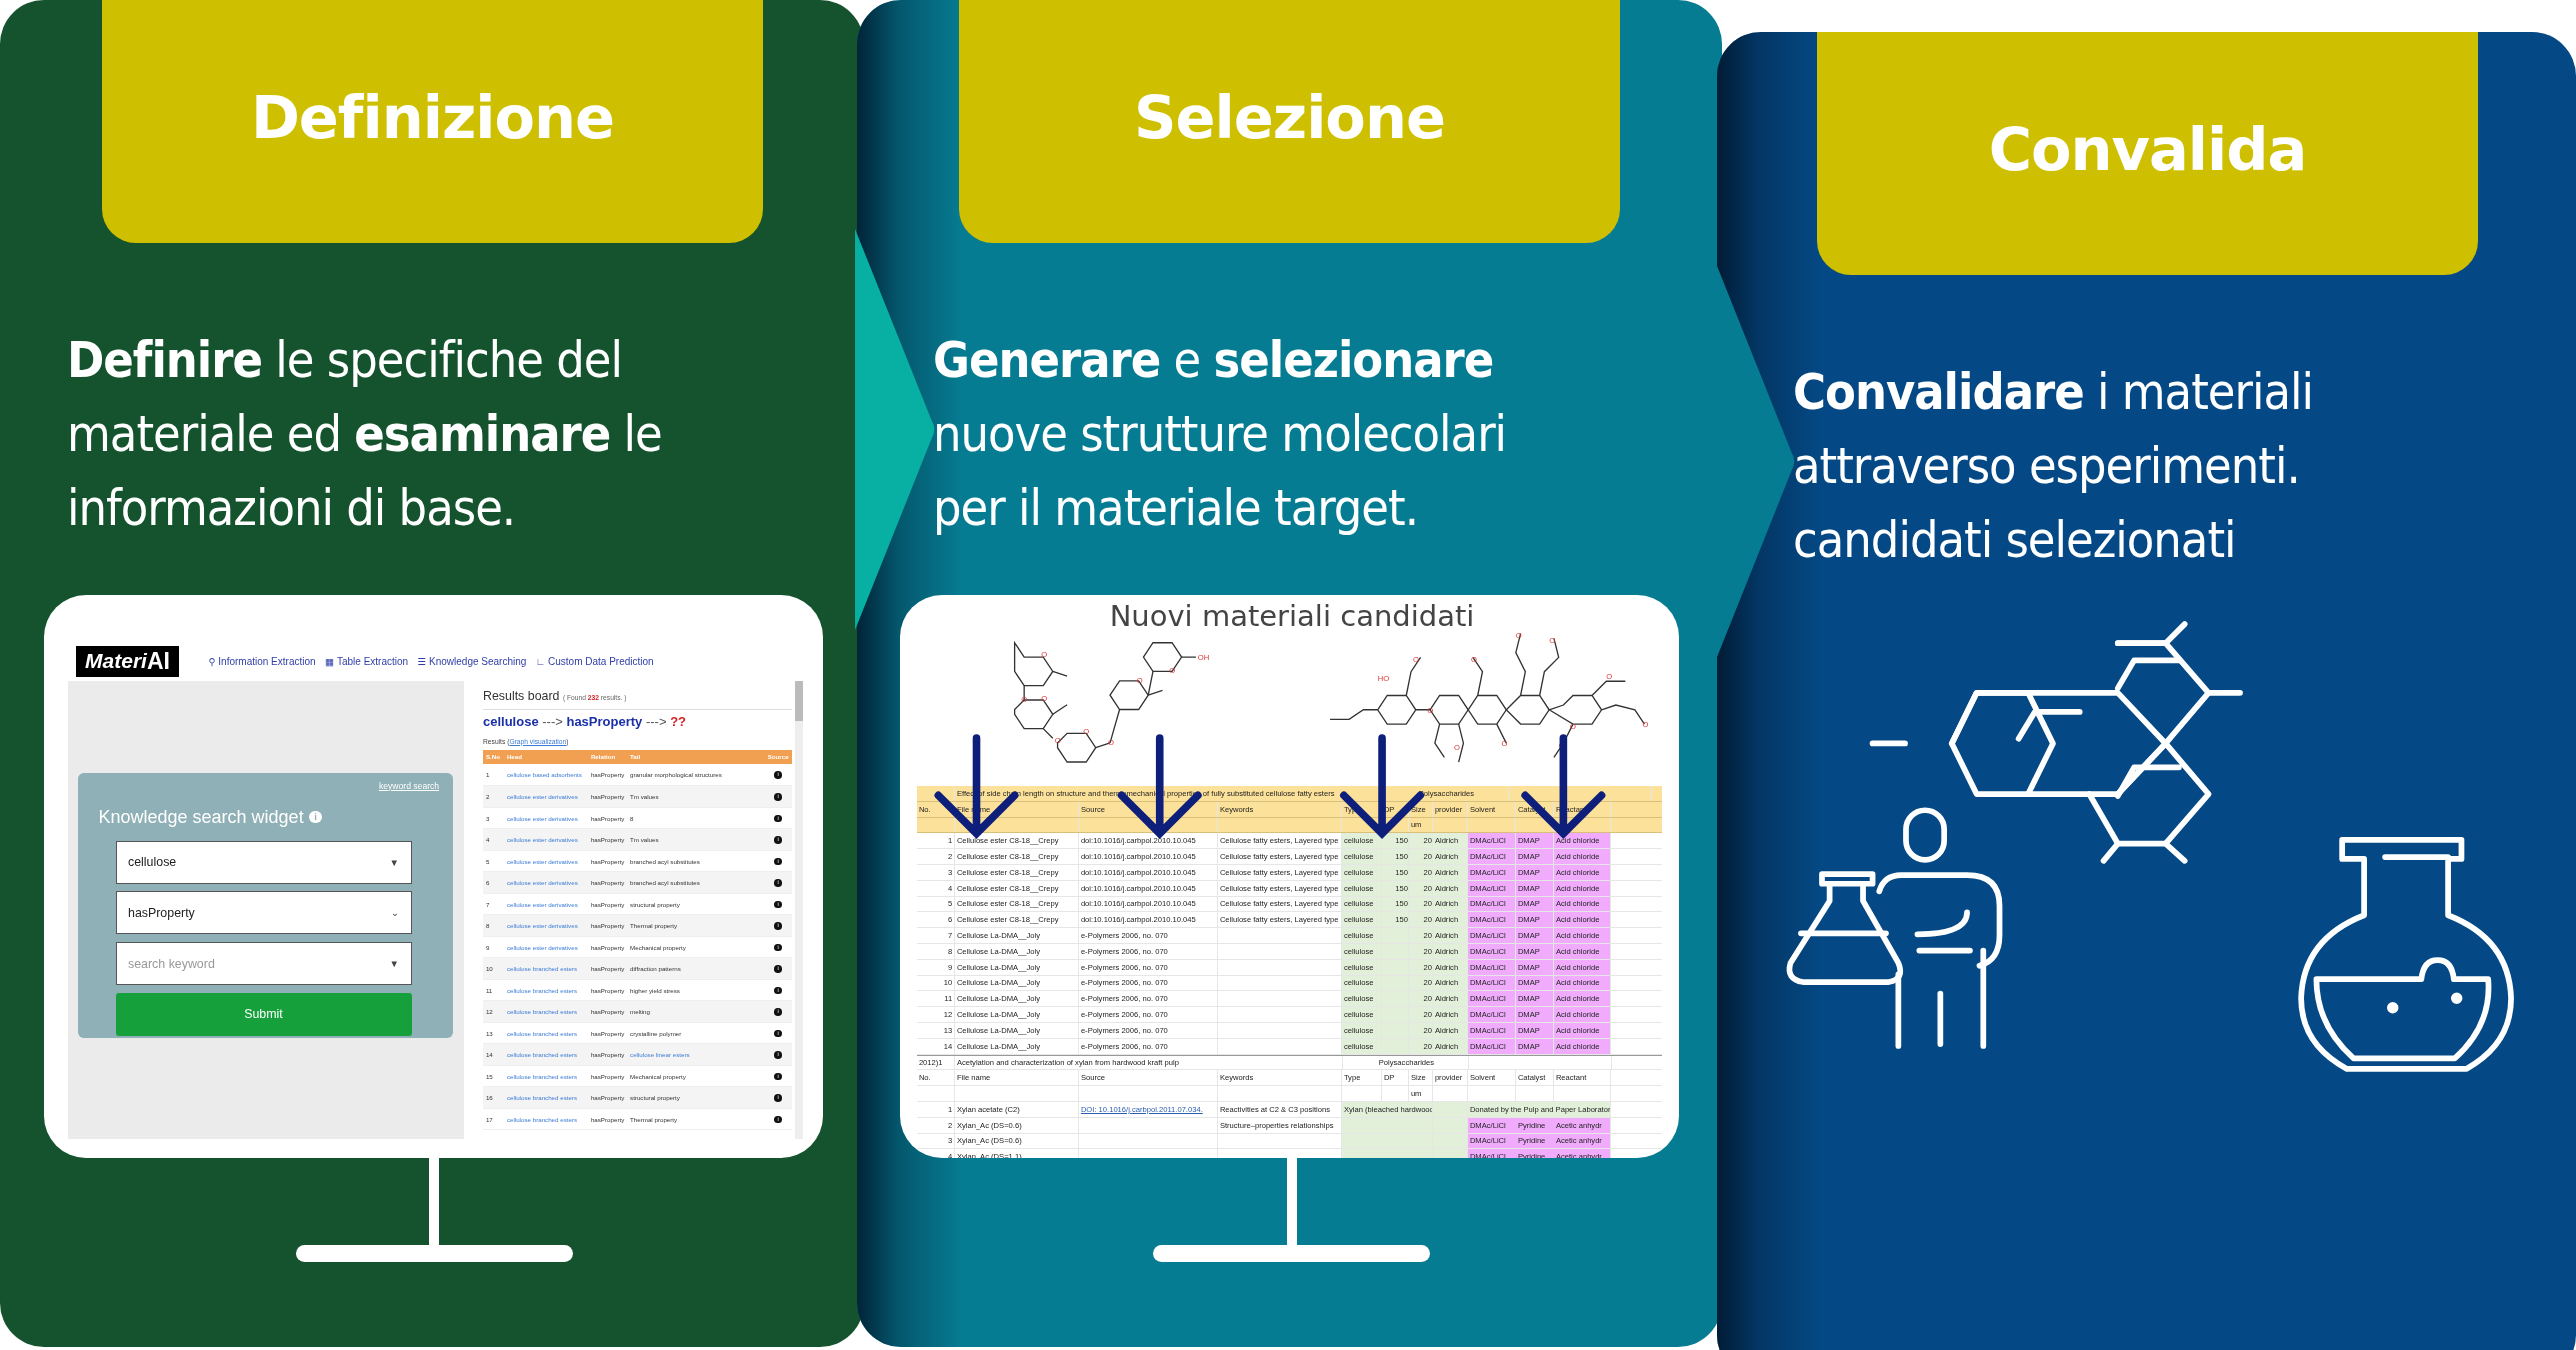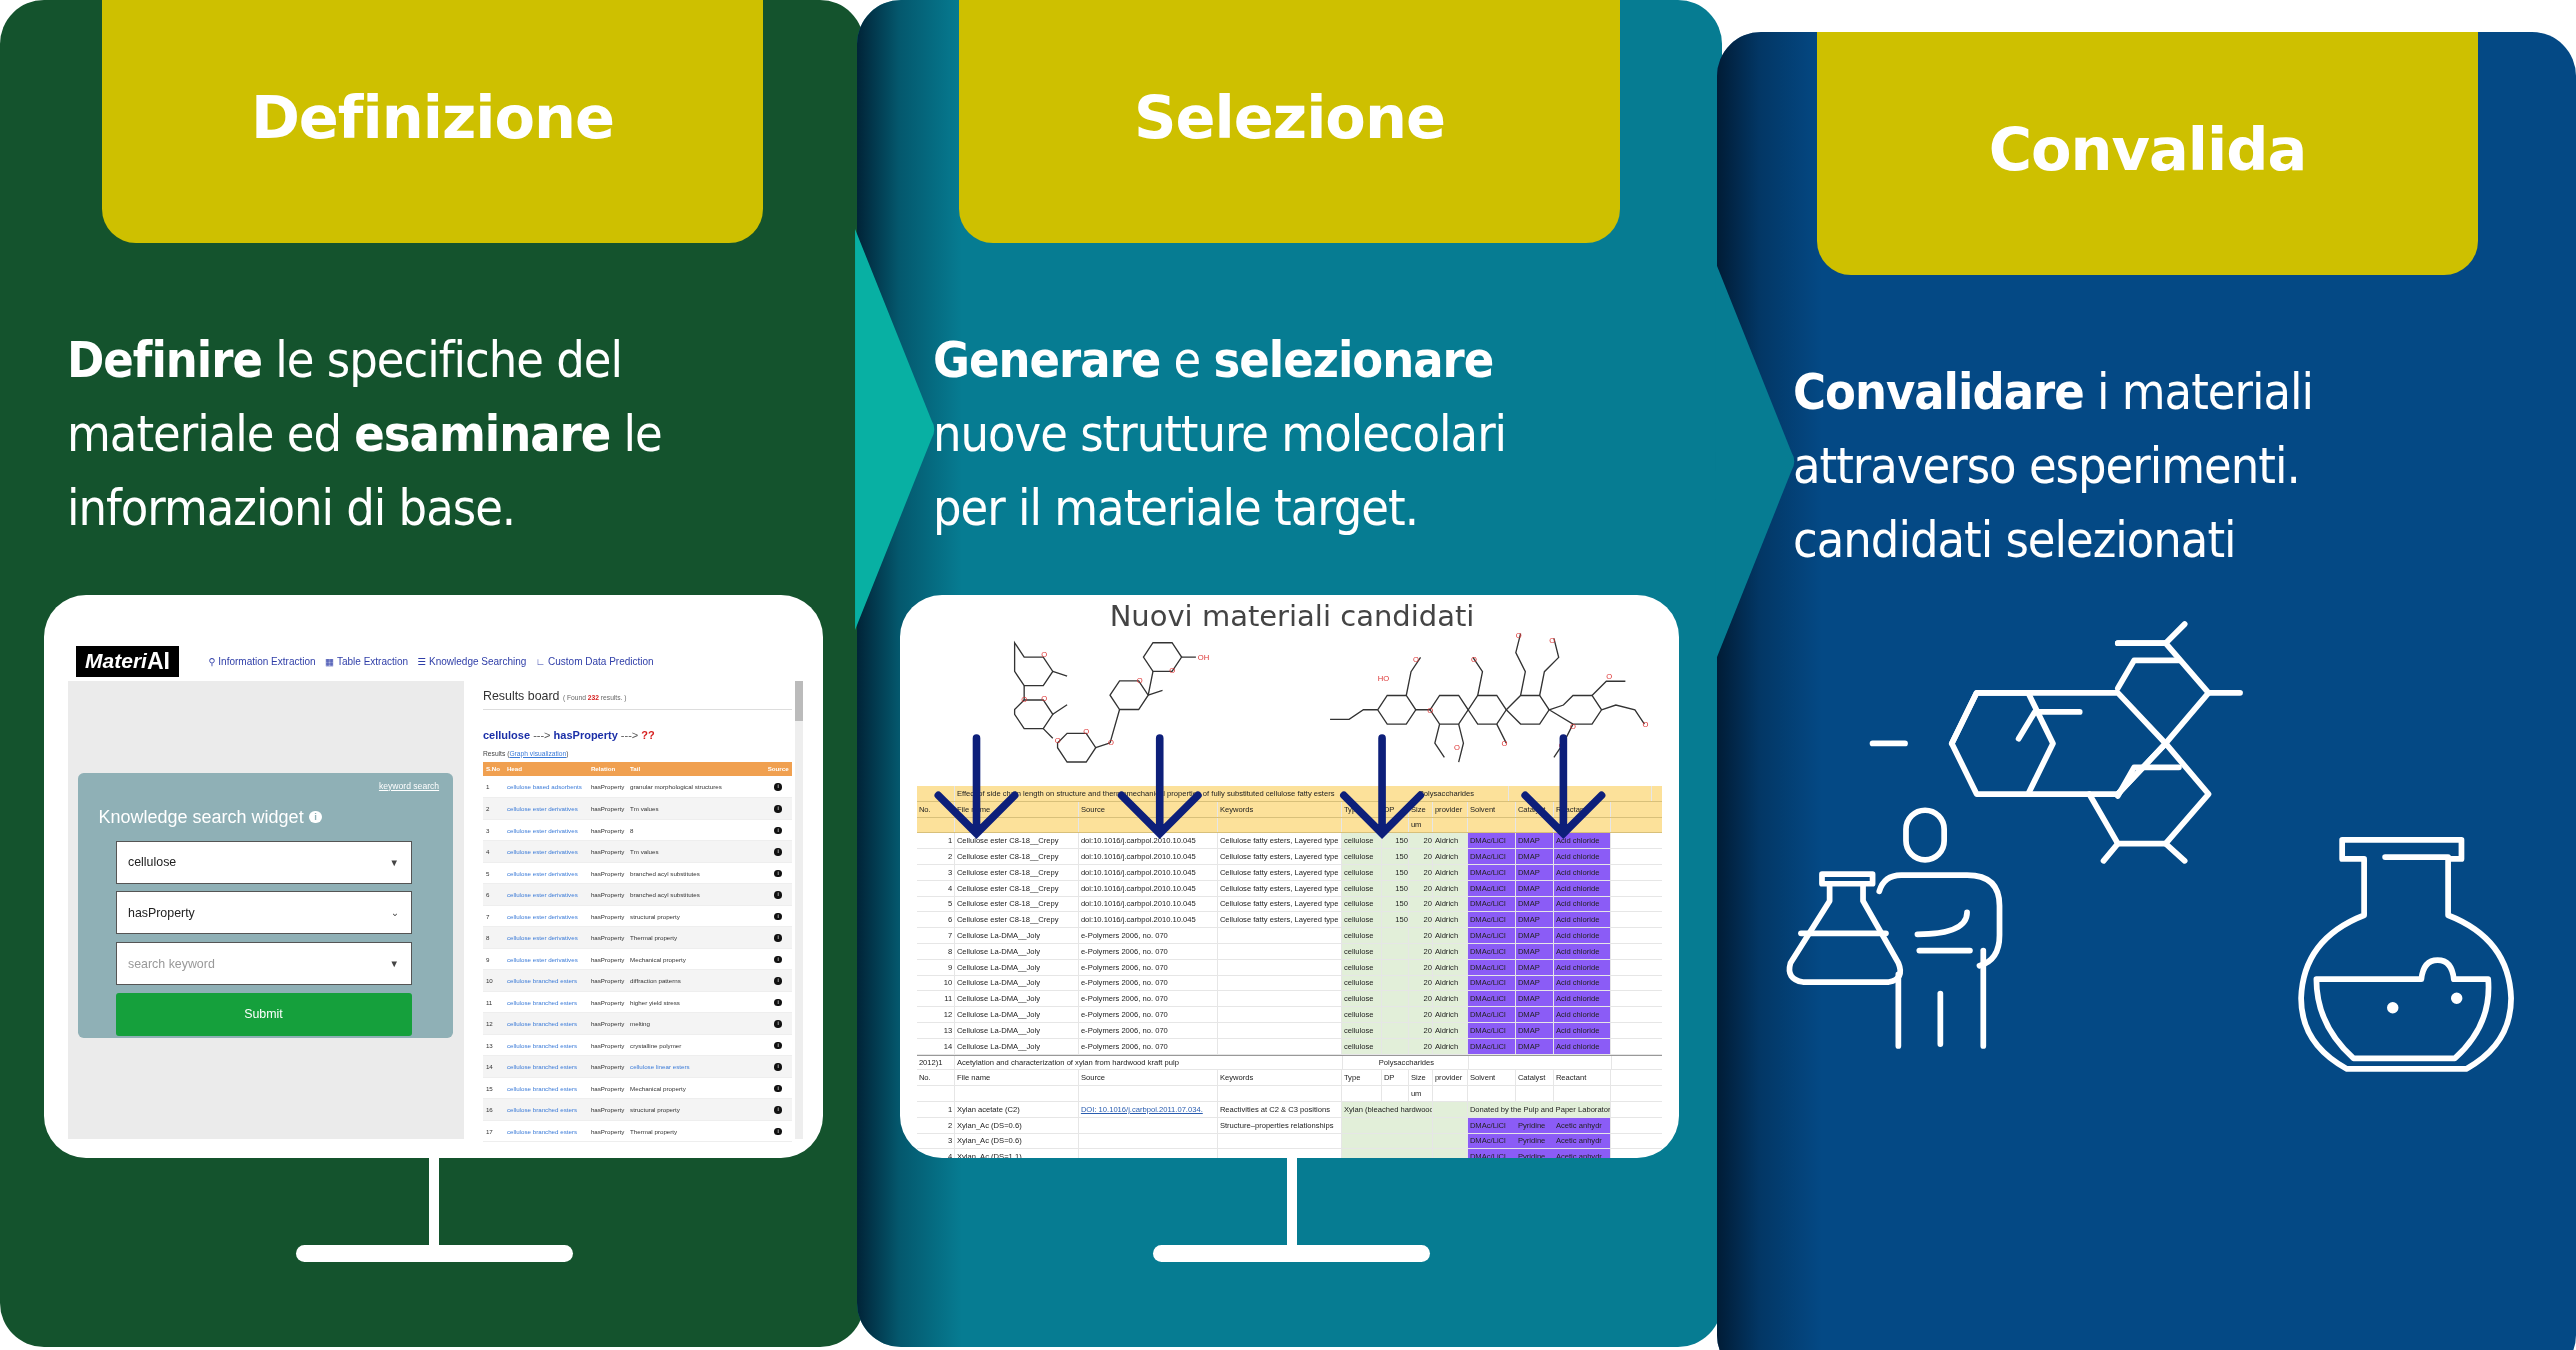--- a/index.html
+++ b/index.html
@@ -58,21 +58,21 @@
   .kw-link { position: absolute; right: 13.4px; top: 7.6px; color: #ffffff; font-size: 8.6px; text-decoration: underline; }
   .sel { margin-top: 7.6px; width: 296px; height: 43px; background: #fff; border: 1.9px solid #555; display: flex; align-items: center; justify-content: space-between; padding: 0 11.5px; font-size: 12.4px; color: #222; }
   .sel.ph { color: #999; }
   .sel .caret { font-size: 9.5px; color: #444; }
   .submit-btn { margin-top: 7.6px; width: 296px; height: 43px; background: #15a03c; color: #fff; display: flex; align-items: center; justify-content: center; font-size: 12.4px; border-radius: 2.9px; }
 
   .right-pane { flex: 1; height: 100%; background: #fff; padding: 7.6px 11.5px 0 19px; position: relative; }
   .rb-title { font-size: 12.4px; color: #333; border-bottom: 1.9px solid #ddd; padding-bottom: 6.7px; }
   .rb-title small { font-size: 6.7px; color: #666; }
   .rb-title small b { color: #d62020; }
-  .query { margin-top: 19px; font-size: 11px; font-weight: bold; color: #1b2fa8; }
+  .query { margin-top: 4px; font-size: 13px; font-weight: bold; color: #1b2fa8; }
   .query .arr { color: #555; font-weight: normal; }
   .query .qq { color: #d62020; }
   .res-line { font-size: 6.7px; color: #444; margin-top: 8.6px; }
   .res-line a { color: #3b7bd8; text-decoration: underline; }
   table.res { width: 100%; border-collapse: collapse; margin-top: 4.8px; font-size: 6.2px; }
   table.res th { background: #f0a050; color: #fff; text-align: left; padding: 3.8px 2.9px; font-weight: bold; }
   table.res td { padding: 4.8px 2.9px; border-bottom: 1px solid #eee; color: #333; height: 21.5px; }
   table.res tr:nth-child(even) td { background: #f4f4f4; }
   table.res td.head { color: #3b7bd8; }
   table.res td.tail-link { color: #3b7bd8; }
@@ -93,21 +93,21 @@
   .c2 { width: 139px; }
   .c3 { width: 124px; }
   .c4 { width: 40px; }
   .c5 { width: 27px; justify-content: flex-end; }
   .c6 { width: 24px; justify-content: flex-end; }
   .c7 { width: 35px; }
   .c8 { width: 48px; }
   .c9 { width: 38px; }
   .c10 { width: 57px; }
   .green { background: #e2efd9; }
-  .blue { background: #8b5cf6; }
+  .blue { background: #f0abfc; }
   .link { color: #2a5db0; text-decoration: underline; }
   .arrows { position: absolute; left: 0; top: 0; z-index: 4; }
 
   
   .lab-icons { position: absolute; left: 0; top: 573px; width: 859px; height: 777px; z-index: 5; }
 </style>
 </head>
 <body>
 
 <div class="panel p1">

